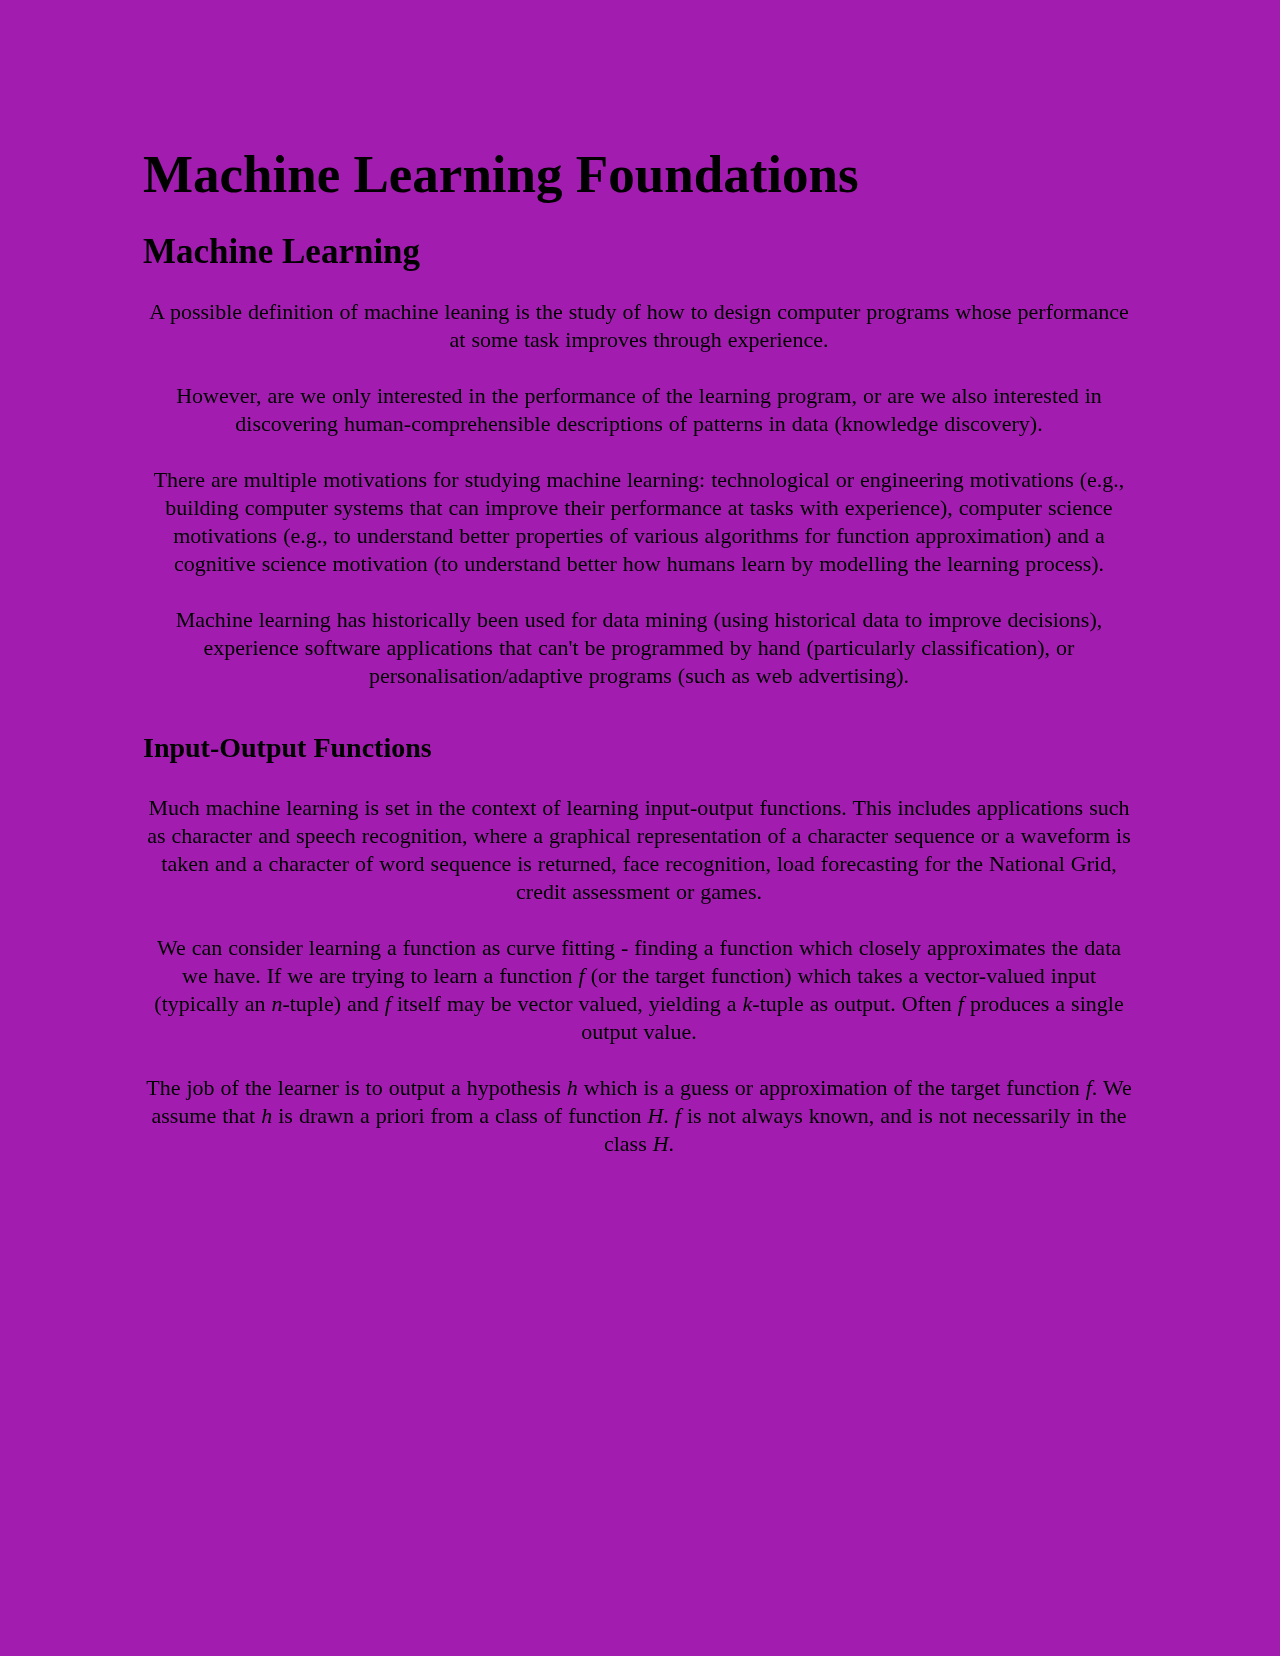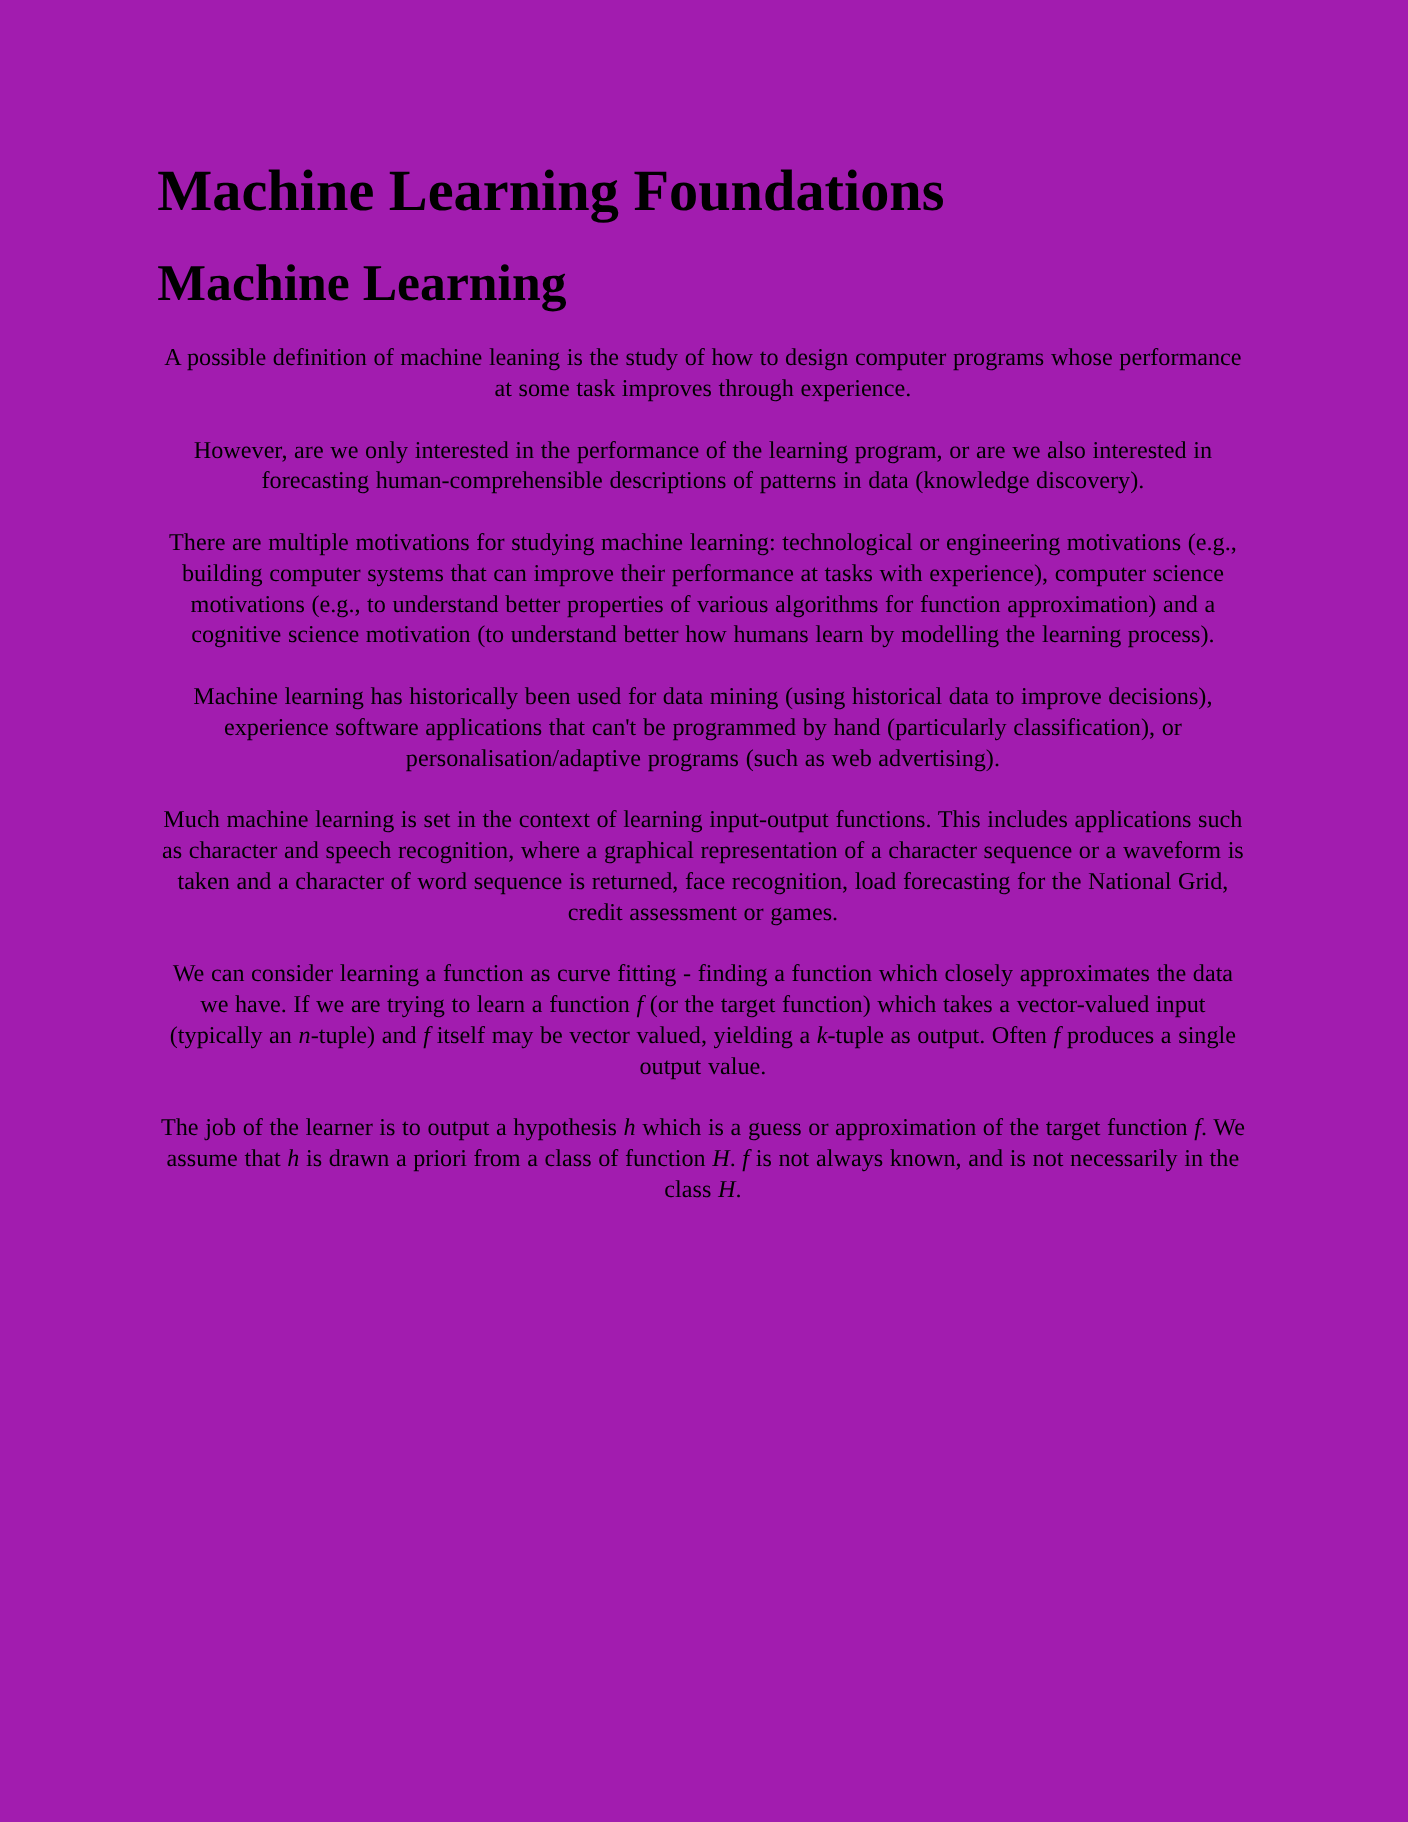--- a/index.html
+++ b/index.html
@@ -27,21 +27,21 @@
     width: 992px;
   }
   .doc-title {
     font-size: 53px;
     font-weight: bold;
     line-height: 1.08;
     margin: 0 0 30px 0;
     letter-spacing: 0px;
   }
   .doc-h2 {
-    font-size: 47px;
+    font-size: 35px;
     font-weight: bold;
     line-height: 1.1;
     margin: 0 0 26px 0;
   }
   .doc-h3 {
     font-size: 28px;
     font-weight: bold;
     line-height: 1.15;
     margin: 42px 0 30px 0;
   }
@@ -59,27 +59,28 @@
 <div class="page">
   <div class="content">
 
     <h1 class="doc-title">Machine Learning Foundations</h1>
 
     <h2 class="doc-h2">Machine Learning</h2>
 
     <p class="doc-p">A possible definition of machine leaning is the study of how to design computer programs whose performance at some task improves through experience.</p>
 
 
-    <p class="doc-p">However, are we only interested in the performance of the learning program, or are we also interested in forecasting human-comprehensible descriptions of patterns in data (knowledge discovery).</p>
+    <p class="doc-p">However, are we only interested in the performance of the learning program, or are we also interested in discovering human-comprehensible descriptions of patterns in data (knowledge discovery).</p>
 
     <p class="doc-p">There are multiple motivations for studying machine learning: technological or engineering motivations (e.g., building computer systems that can improve their performance at tasks with experience), computer science motivations (e.g., to understand better properties of various algorithms for function approximation) and a cognitive science motivation (to understand better how humans learn by modelling the learning process).</p>
 
     <p class="doc-p">Machine learning has historically been used for data mining (using historical data to improve decisions), experience software applications that can't be programmed by hand (particularly classification), or personalisation/adaptive programs (such as web advertising).</p>
 
 
+    <h3 class="doc-h3">Input-Output Functions</h3>
 
     <p class="doc-p">Much machine learning is set in the context of learning input-output functions. This includes applications such as character and speech recognition, where a graphical representation of a character sequence or a waveform is taken and a character of word sequence is returned, face recognition, load forecasting for the National Grid, credit assessment or games.</p>
 
     <p class="doc-p">We can consider learning a function as curve fitting - finding a function which closely approximates the data we have. If we are trying to learn a function <i>f</i> (or the target function) which takes a vector-valued input (typically an <i>n</i>-tuple) and <i>f</i> itself may be vector valued, yielding a <i>k</i>-tuple as output. Often <i>f</i> produces a single output value.</p>
 
     <p class="doc-p">The job of the learner is to output a hypothesis <i>h</i> which is a guess or approximation of the target function <i>f</i>. We assume that <i>h</i> is drawn a priori from a class of function <i>H</i>. <i>f</i> is not always known, and is not necessarily in the class <i>H</i>.</p>
 
   </div>
 </div>
 

